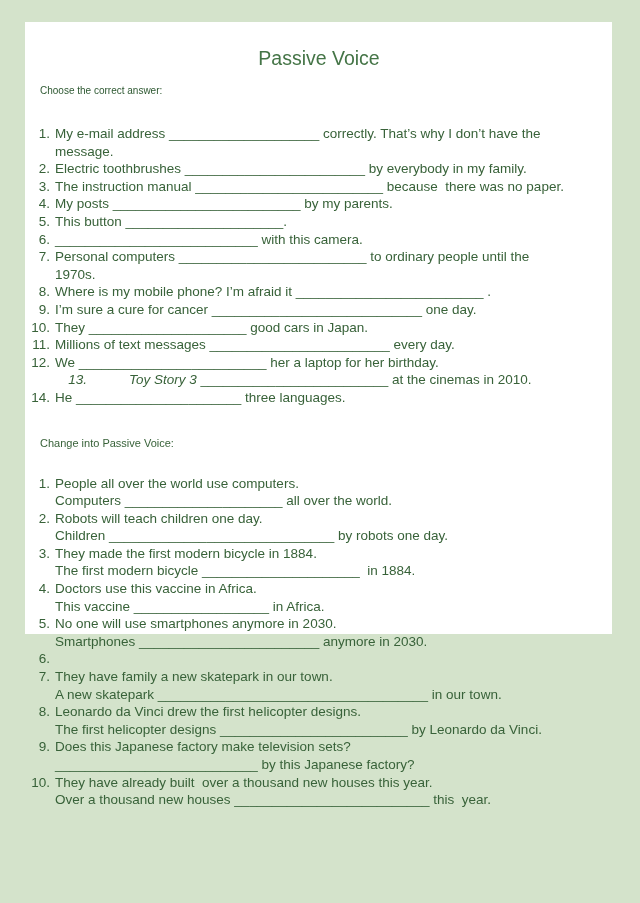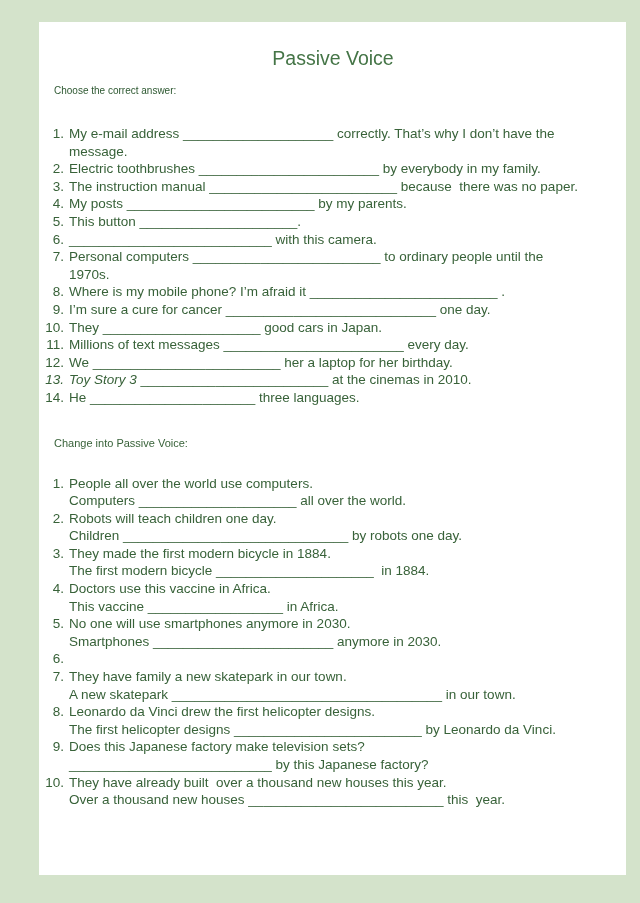--- a/index.html
+++ b/index.html
@@ -6,24 +6,24 @@
   body {
     width: 640px;
     height: 903px;
     background: #d4e3cb;
     font-family: "Liberation Sans", sans-serif;
     position: relative;
     overflow: hidden;
   }
   .page {
     position: absolute;
-    left: 39px;
+    left: 25px;
     top: 22px;
     width: 587px;
-    height: 853px;
+    height: 612px;
     background: #ffffff;
     box-sizing: border-box;
     padding: 24px 14px 0 15px;
   }
   .title {
     text-align: center;
     font-size: 19.5px;
     line-height: 24px;
     color: #457547;
     margin: 0 0 12px 0;
@@ -53,21 +53,21 @@
     display: flex;
     margin-left: -14px;
   }
   .num {
     flex: none;
     width: 24px;
     text-align: right;
   }
   .lines { margin-left: 5px; }
   .line { white-space: pre; }
-  .italic { font-style: italic; }
+  .italic { font-style: italic; padding-left: 37px; }
 </style>
 </head>
 <body>
 
 <div class="page">
 
   <h1 class="title">Passive Voice</h1>
 
   <div class="heading-bold">Choose the correct answer:</div>
 

